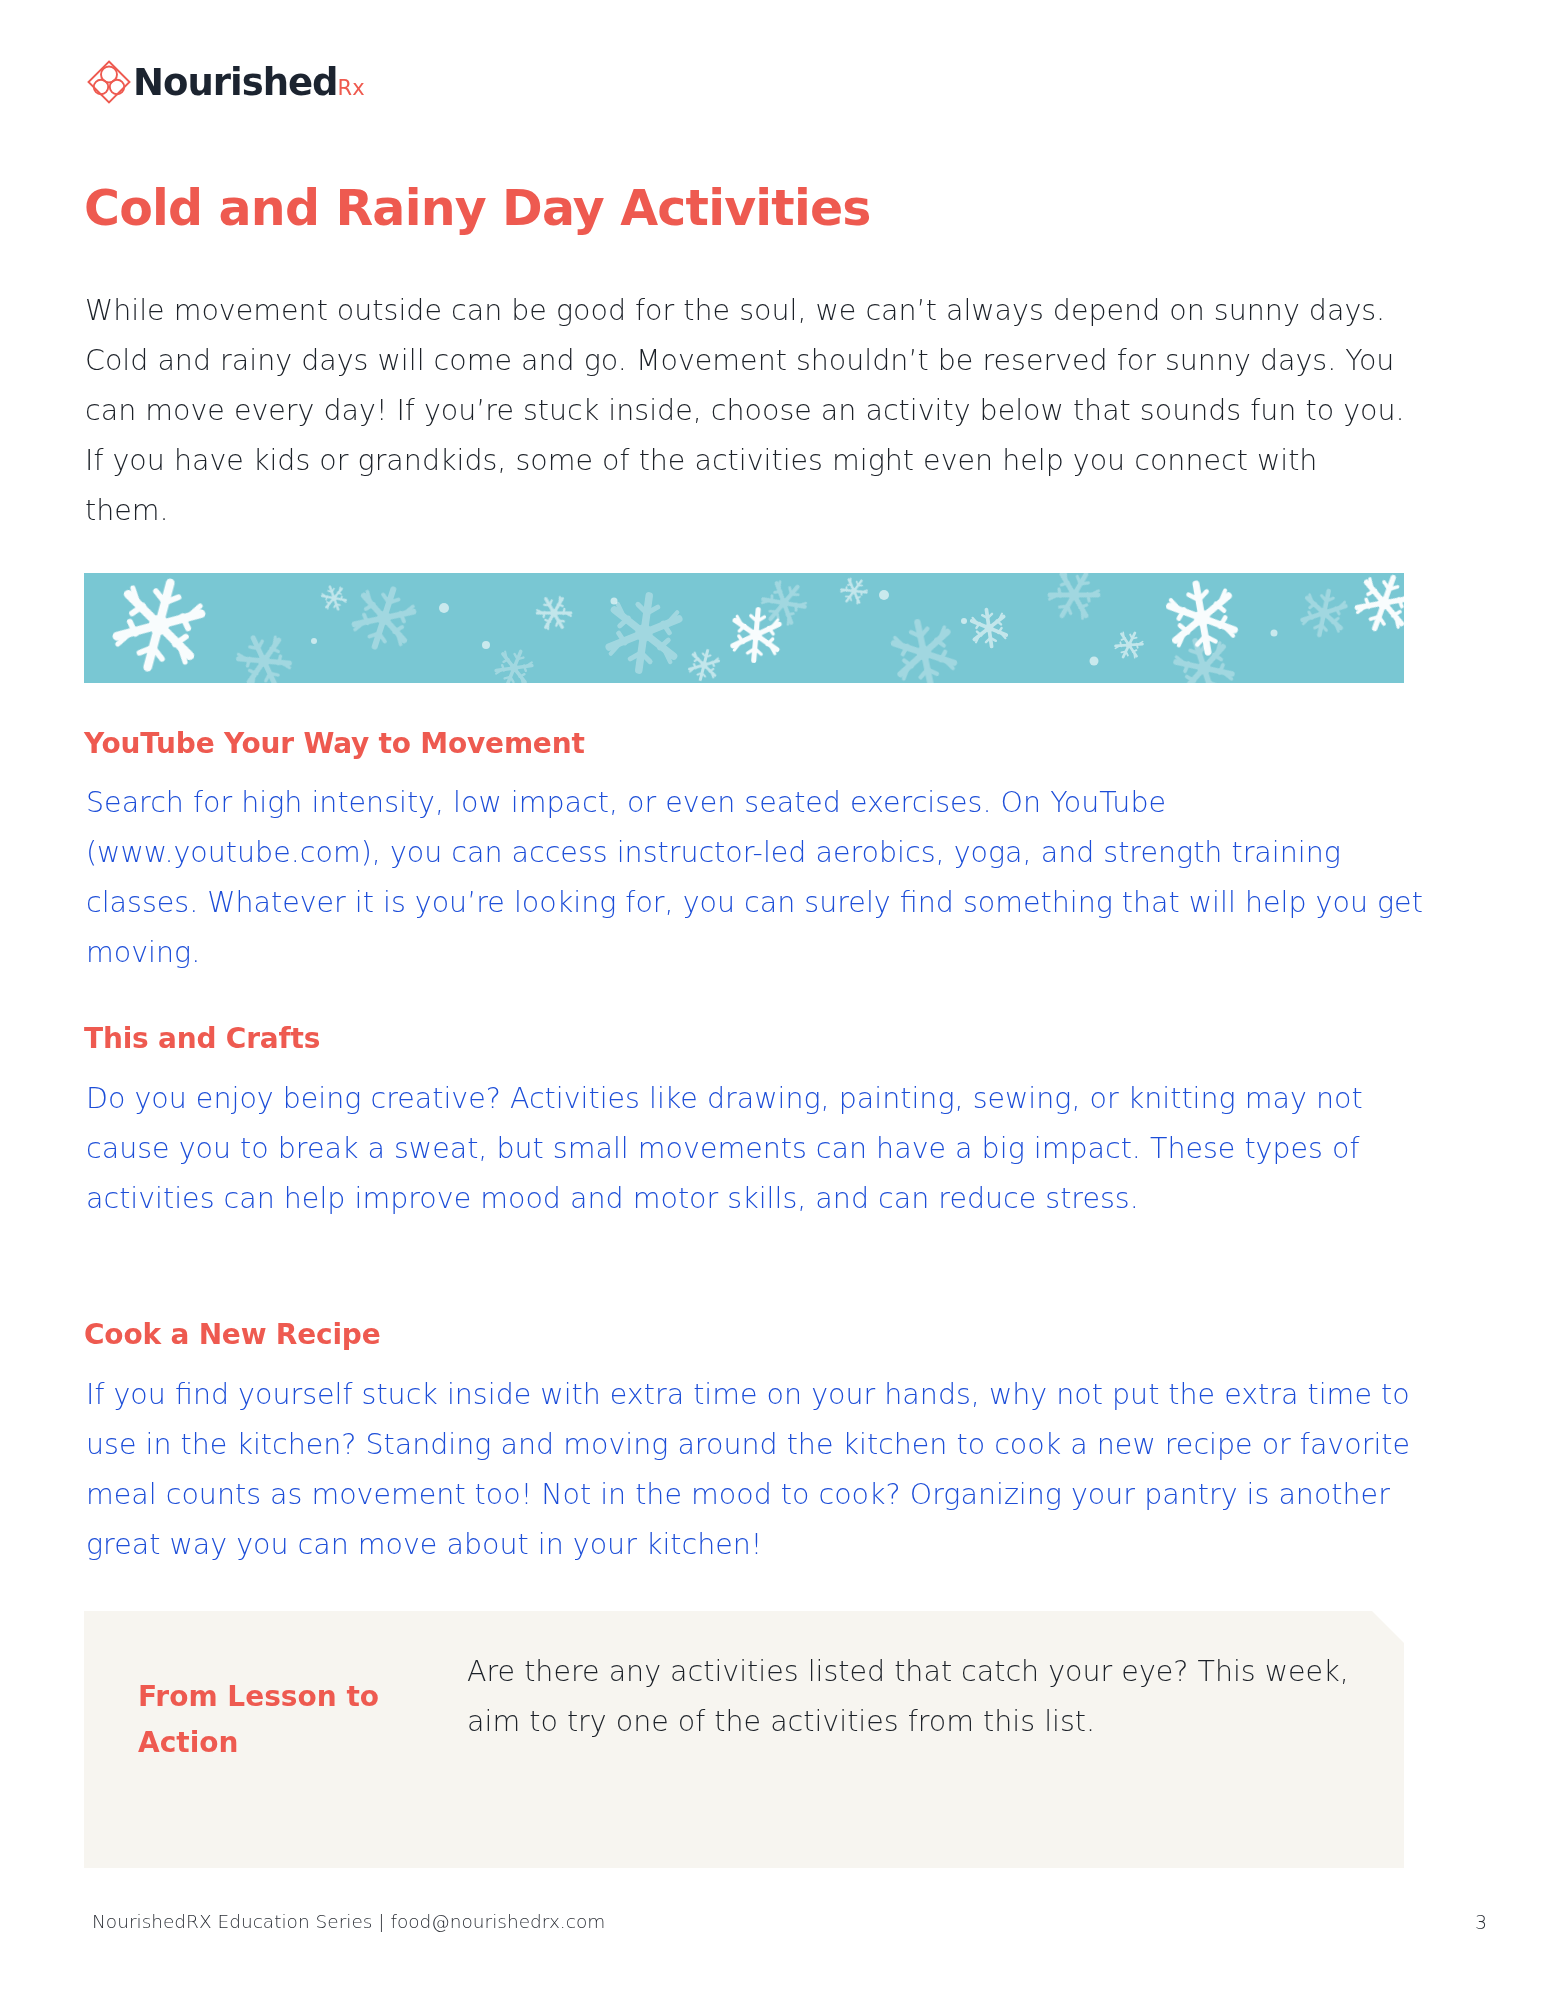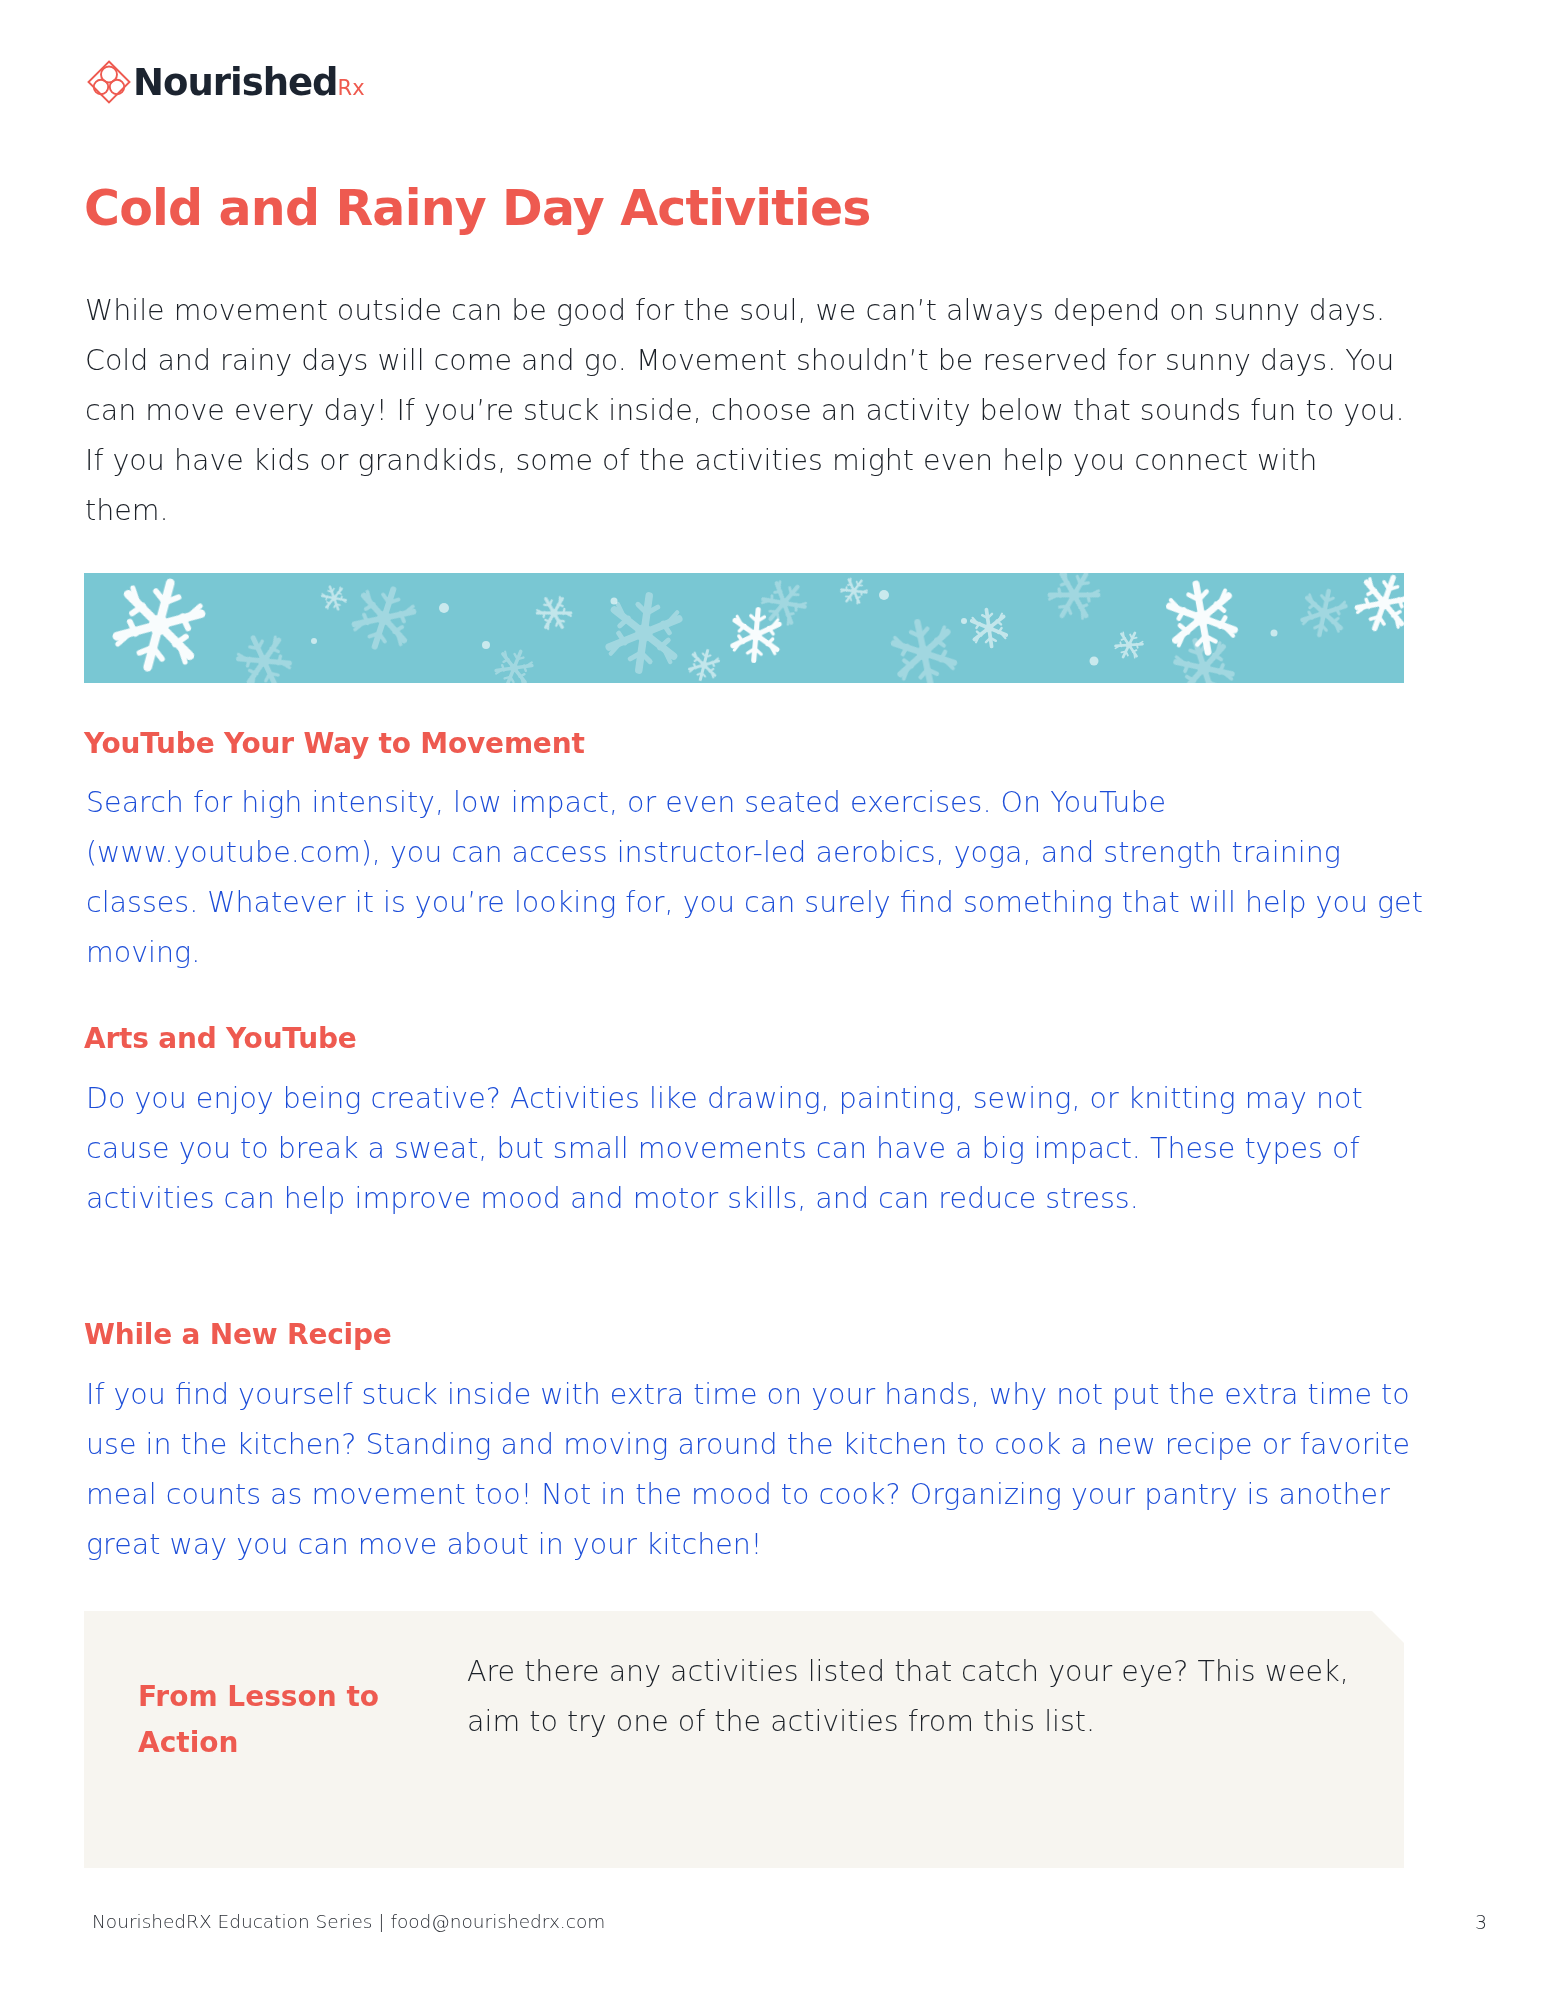--- a/index.html
+++ b/index.html
@@ -262,24 +262,24 @@
         <circle cx="1010" cy="88" r="4.5"></circle>
         <circle cx="1190" cy="60" r="3.5"></circle>
         <circle cx="230" cy="68" r="3"></circle>
       </g>
     </svg>
   </div>
 
   <h2 id="sec0-h" class="section-heading">YouTube Your Way to Movement</h2>
   <p id="sec0-b" class="section-body">Search for high intensity, low impact, or even seated exercises. On YouTube (www.youtube.com), you can access instructor-led aerobics, yoga, and strength training classes. Whatever it is you’re looking for, you can surely find something that will help you get moving.</p>
 
-  <h2 id="sec1-h" class="section-heading">Arts and YouTube</h2>
+  <h2 id="sec1-h" class="section-heading">This and Crafts</h2>
   <p id="sec1-b" class="section-body">Do you enjoy being creative? Activities like drawing, painting, sewing, or knitting may not cause you to break a sweat, but small movements can have a big impact. These types of activities can help improve mood and motor skills, and can reduce stress.</p>
 
-  <h2 id="sec2-h" class="section-heading">While a New Recipe</h2>
+  <h2 id="sec2-h" class="section-heading">Cook a New Recipe</h2>
   <p id="sec2-b" class="section-body">If you find yourself stuck inside with extra time on your hands, why not put the extra time to use in the kitchen? Standing and moving around the kitchen to cook a new recipe or favorite meal counts as movement too! Not in the mood to cook? Organizing your pantry is another great way you can move about in your kitchen!</p>
 
   <div class="callout">
     <div class="callout-label">From Lesson to Action</div>
     <div class="callout-body">Are there any activities listed that catch your eye? This week, aim to try one of the activities from this list.</div>
   </div>
 
   <div class="footer-left">NourishedRX Education Series | food@nourishedrx.com</div>
   <div class="footer-page">3</div>
 

